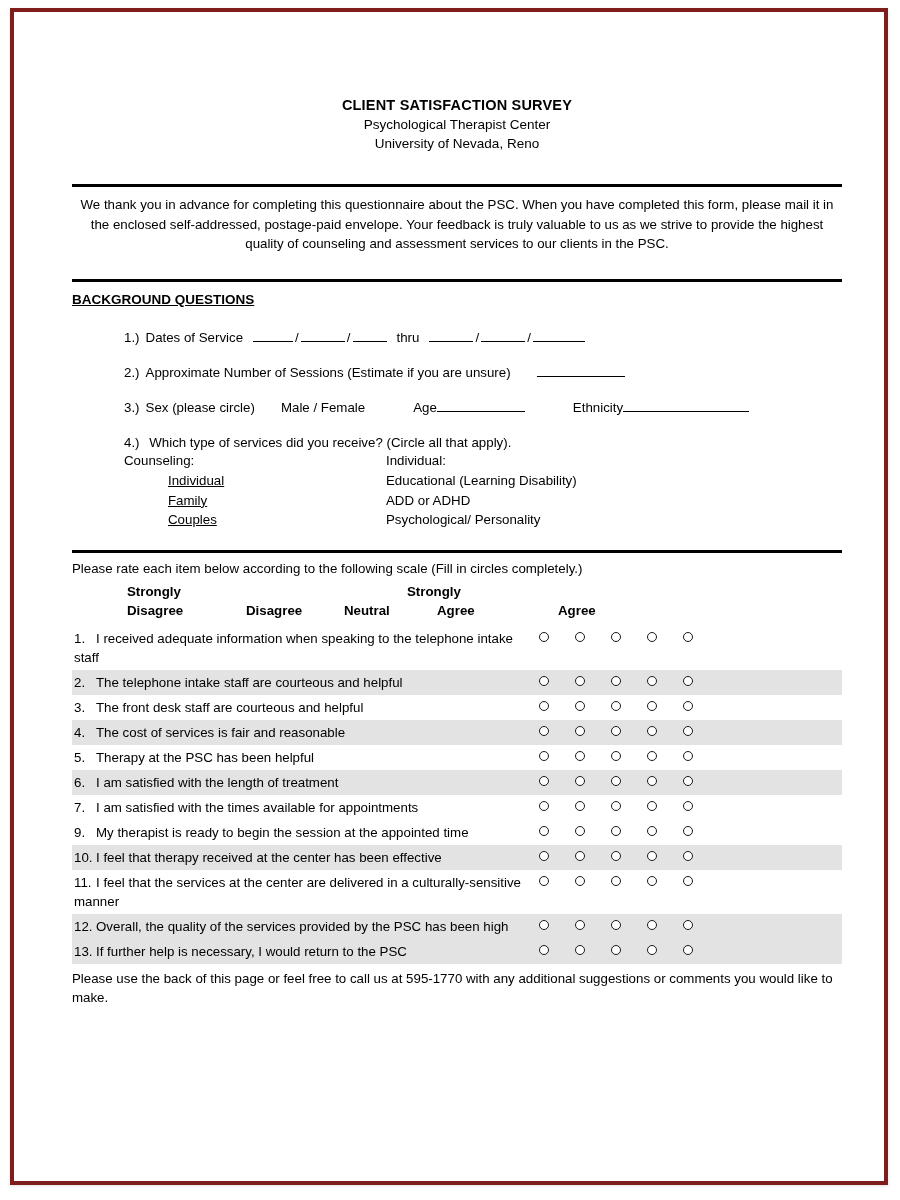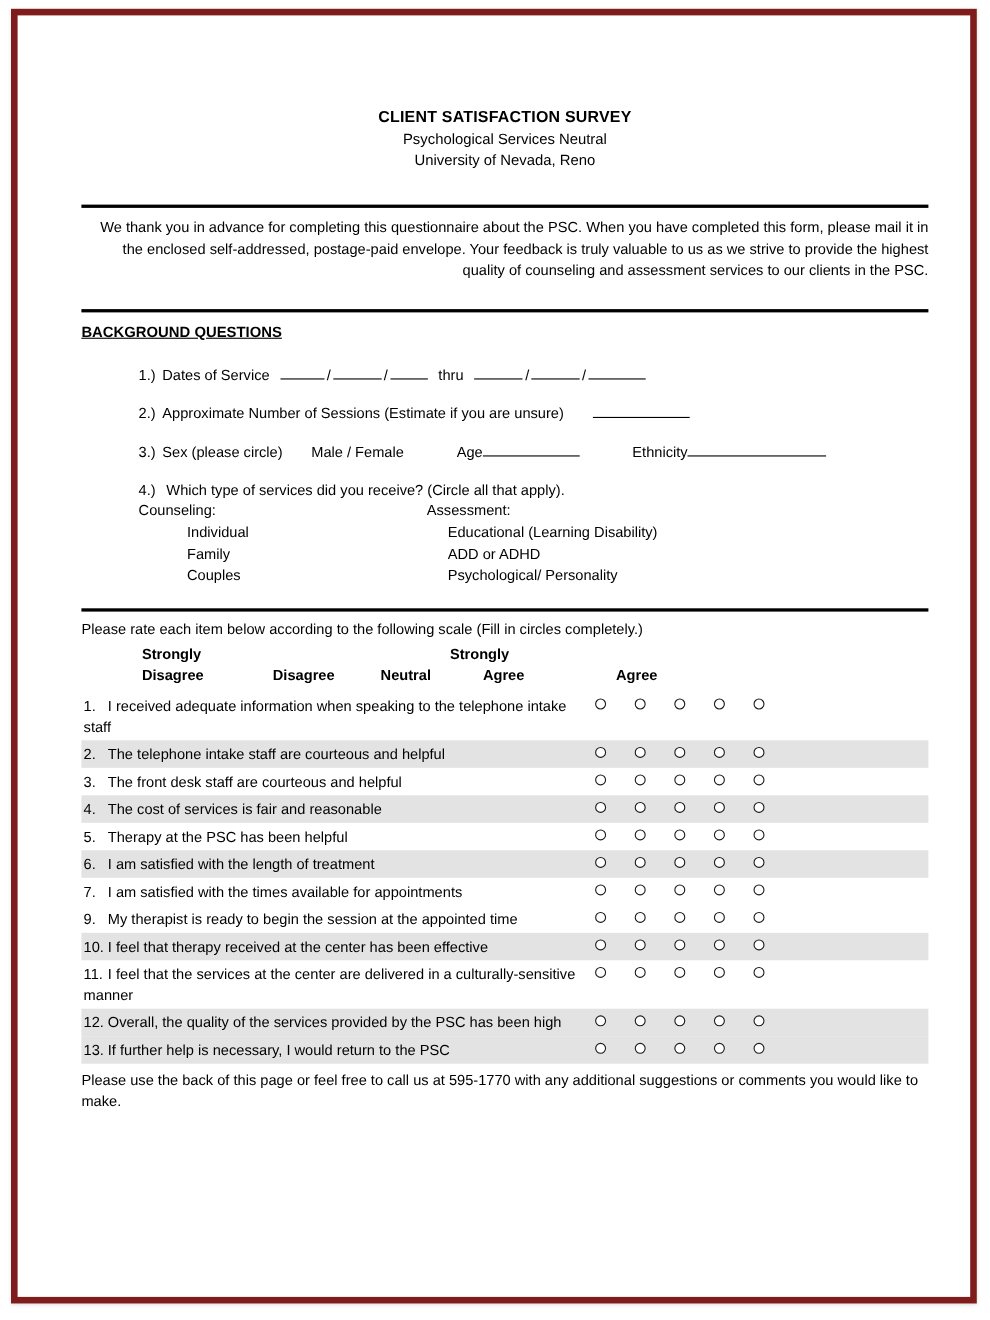--- a/index.html
+++ b/index.html
@@ -15,21 +15,21 @@
     overflow: hidden;
   }
 
   #page {
     position: absolute;
     left: 10px;
     top: 8px;
     width: 878px;
     height: 1177px;
     background: #ffffff;
-    border: 6px solid #7f1d1d;
+    border: 4px solid #7f1d1d;
     box-shadow: 0 1px 3px rgba(0,0,0,0.12);
     box-sizing: border-box;
     overflow: hidden;
   }
 
   .inner {
     position: absolute;
     left: 58px;
     top: 0;
     width: 770px;
@@ -73,21 +73,21 @@
   }
   .rule-1 { margin-top: 31px; }
   .rule-2 { margin-top: 25px; }
   .rule-3 { margin-top: 18px; }
 
   
   .intro {
     margin-top: 8px;
     font-size: 13.3px;
     line-height: 19.5px;
-    text-align: right;
+    text-align: center;
   }
 
   
   .section-heading {
     margin-top: 10px;
     font-size: 13.5px;
     font-weight: bold;
     text-decoration: underline;
     display: inline-block;
   }
@@ -121,22 +121,22 @@
   .gap-md { display: inline-block; width: 26px; }
   .gap-lg { display: inline-block; width: 48px; }
 
   .q4-lines { width: 100%; }
   .q4-cols {
     display: flex;
     margin-top: 1px;
   }
   .q4-col-a { width: 262px; padding-left: 0; }
   .q4-head { margin-bottom: 1px; }
-  .q4-list { padding-left: 44px; }
-  .q4-list-b { padding-left: 0; margin-left: 19px; }
+  .q4-list { padding-left: 44px; text-decoration: underline; }
+  .q4-list-b { padding-left: 0; }
   .q4-row { line-height: 19.5px; }
 
   
   .rate-intro {
     margin-top: 8px;
     font-size: 13.3px;
   }
   .scale-head {
     position: relative;
     height: 42px;
@@ -196,21 +196,21 @@
   }
 </style>
 </head>
 <body>
 
 <div id="page">
   <div class="inner">
 
     <div class="doc-header">
       <div class="doc-title">CLIENT SATISFACTION SURVEY</div>
-      <div class="doc-sub">Psychological Services Neutral</div>
+      <div class="doc-sub">Psychological Therapist Center</div>
       <div class="doc-sub">University of Nevada, Reno</div>
     </div>
 
 
     <div class="rule rule-1"></div>
 
     <div class="intro">We thank you in advance for completing this questionnaire about the PSC.  When you have completed this form, please mail it in the enclosed self-addressed, postage-paid envelope.  Your feedback is truly valuable to us as we strive to provide the highest quality of counseling and assessment services to our clients in the PSC.</div>
 
     <div class="rule rule-2"></div>
 
@@ -268,21 +268,21 @@
           <div class="q4-cols">
             <div class="q4-col-a">
               <div class="q4-head q4-row">Counseling:</div>
               <div class="q4-list">
                 <div class="q4-row">Individual</div>
                 <div class="q4-row">Family</div>
                 <div class="q4-row">Couples</div>
               </div>
             </div>
             <div>
-              <div class="q4-head q4-row">Assessment:</div>
+              <div class="q4-head q4-row">Individual:</div>
               <div class="q4-list-b">
                 <div class="q4-row">Educational (Learning Disability)</div>
                 <div class="q4-row">ADD or ADHD</div>
                 <div class="q4-row">Psychological/ Personality</div>
               </div>
             </div>
           </div>
         </div>
       </div>
 

